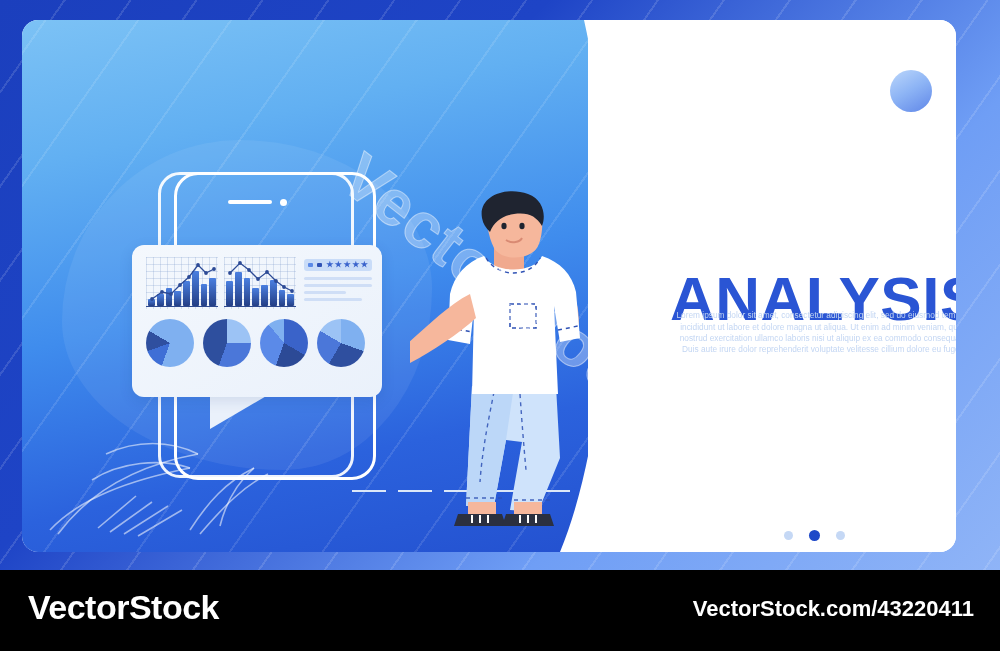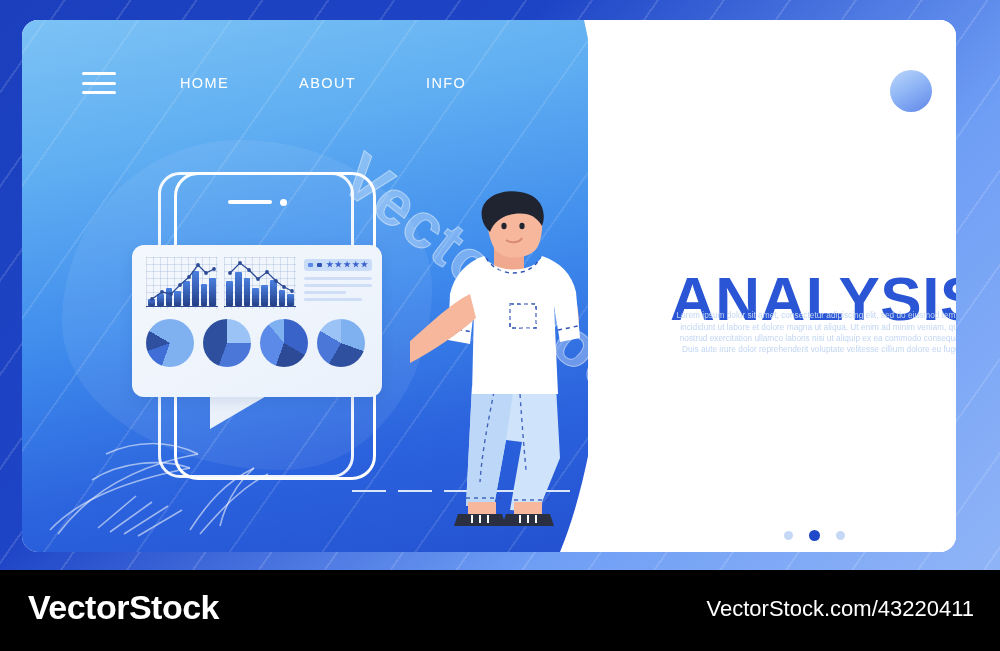--- a/index.html
+++ b/index.html
@@ -162,21 +162,21 @@
   .dots{position:absolute;left:196px;top:510px;display:flex;gap:16px;align-items:center;}
   .dots span{width:9px;height:9px;border-radius:50%;background:#c5d8f5;display:block;cursor:pointer;}
   .dots span.active{background:#1f49c8;width:11px;height:11px;}
 
   
   .footer{position:absolute;left:0;top:570px;width:1000px;height:81px;background:#000;}
   .footer .brand{
     position:absolute;left:28px;top:18px;color:#fff;font-size:34px;font-weight:700;letter-spacing:-0.5px;
   }
   .footer .url{
-    position:absolute;right:26px;top:26px;color:#fff;font-size:22px;
+    position:absolute;right:26px;top:26px;color:#fff;font-size:22px;font-weight:bold;
   }
 
   
   .wm-big{
     position:absolute;left:0;top:0;width:1000px;height:570px;pointer-events:none;
     display:flex;align-items:center;justify-content:center;overflow:hidden;
   }
   .wm-big span{
     font-size:64px;font-weight:700;color:rgba(255,255,255,0.30);
     transform:rotate(38deg);letter-spacing:1px;
@@ -354,32 +354,20 @@
 
         <g fill="#1f2430">
           <ellipse cx="94" cy="36" rx="2.6" ry="3.2"></ellipse>
           <ellipse cx="112" cy="36" rx="2.6" ry="3.2"></ellipse>
         </g>
         <path d="M96,50 C102,54 110,52 112,48" stroke="#d98a73" stroke-width="2" fill="none"></path>
 
         <path d="M60,104 C36,116 14,140 -8,158 C-16,164 -12,176 -2,174 C22,162 48,144 66,128 Z" fill="#f6b79c"></path>
       </svg>
 
-      <div class="nav">
-        <div class="hamburger">
-          <span></span>
-          <span></span>
-          <span></span>
-        </div>
-        <div class="navlinks">
-          <a href="#">HOME</a>
-          <a href="#">ABOUT</a>
-          <a href="#">INFO</a>
-        </div>
-      </div>
     </div>
 
     <div class="panel">
       <svg class="curve" viewBox="0 0 120 532" preserveAspectRatio="none">
         <path d="M120,0 L58,0 C92,150 92,390 34,532 L120,532 Z" fill="#ffffff"></path>
       </svg>
 
       <div class="circle-badge"></div>
 
       <h1 class="heading">ANALYSIS</h1>

